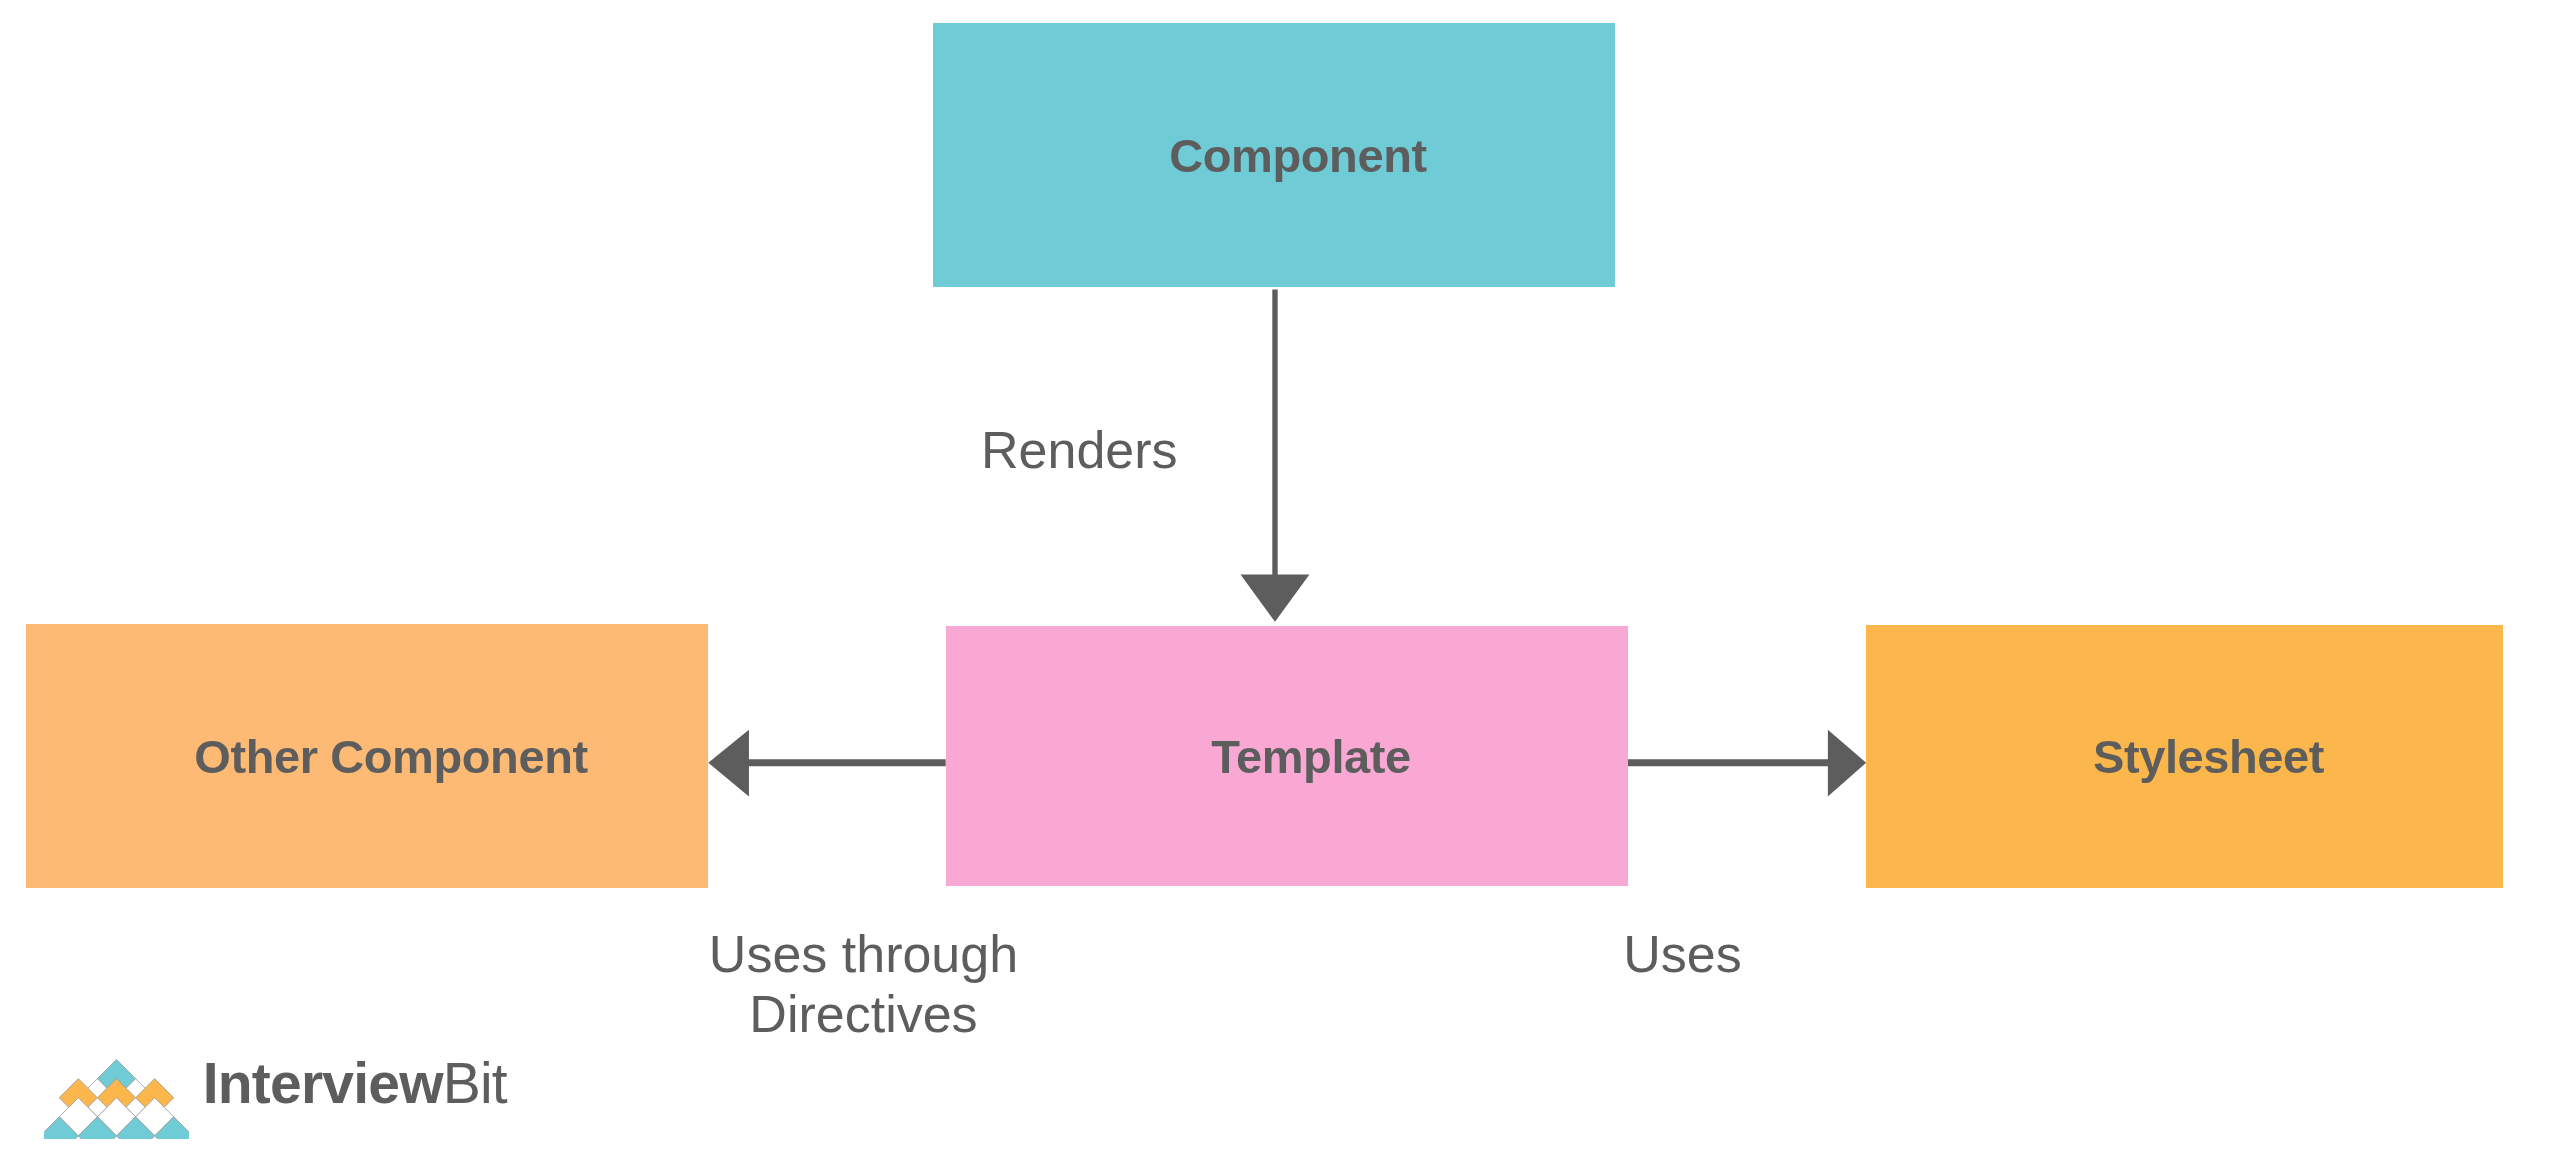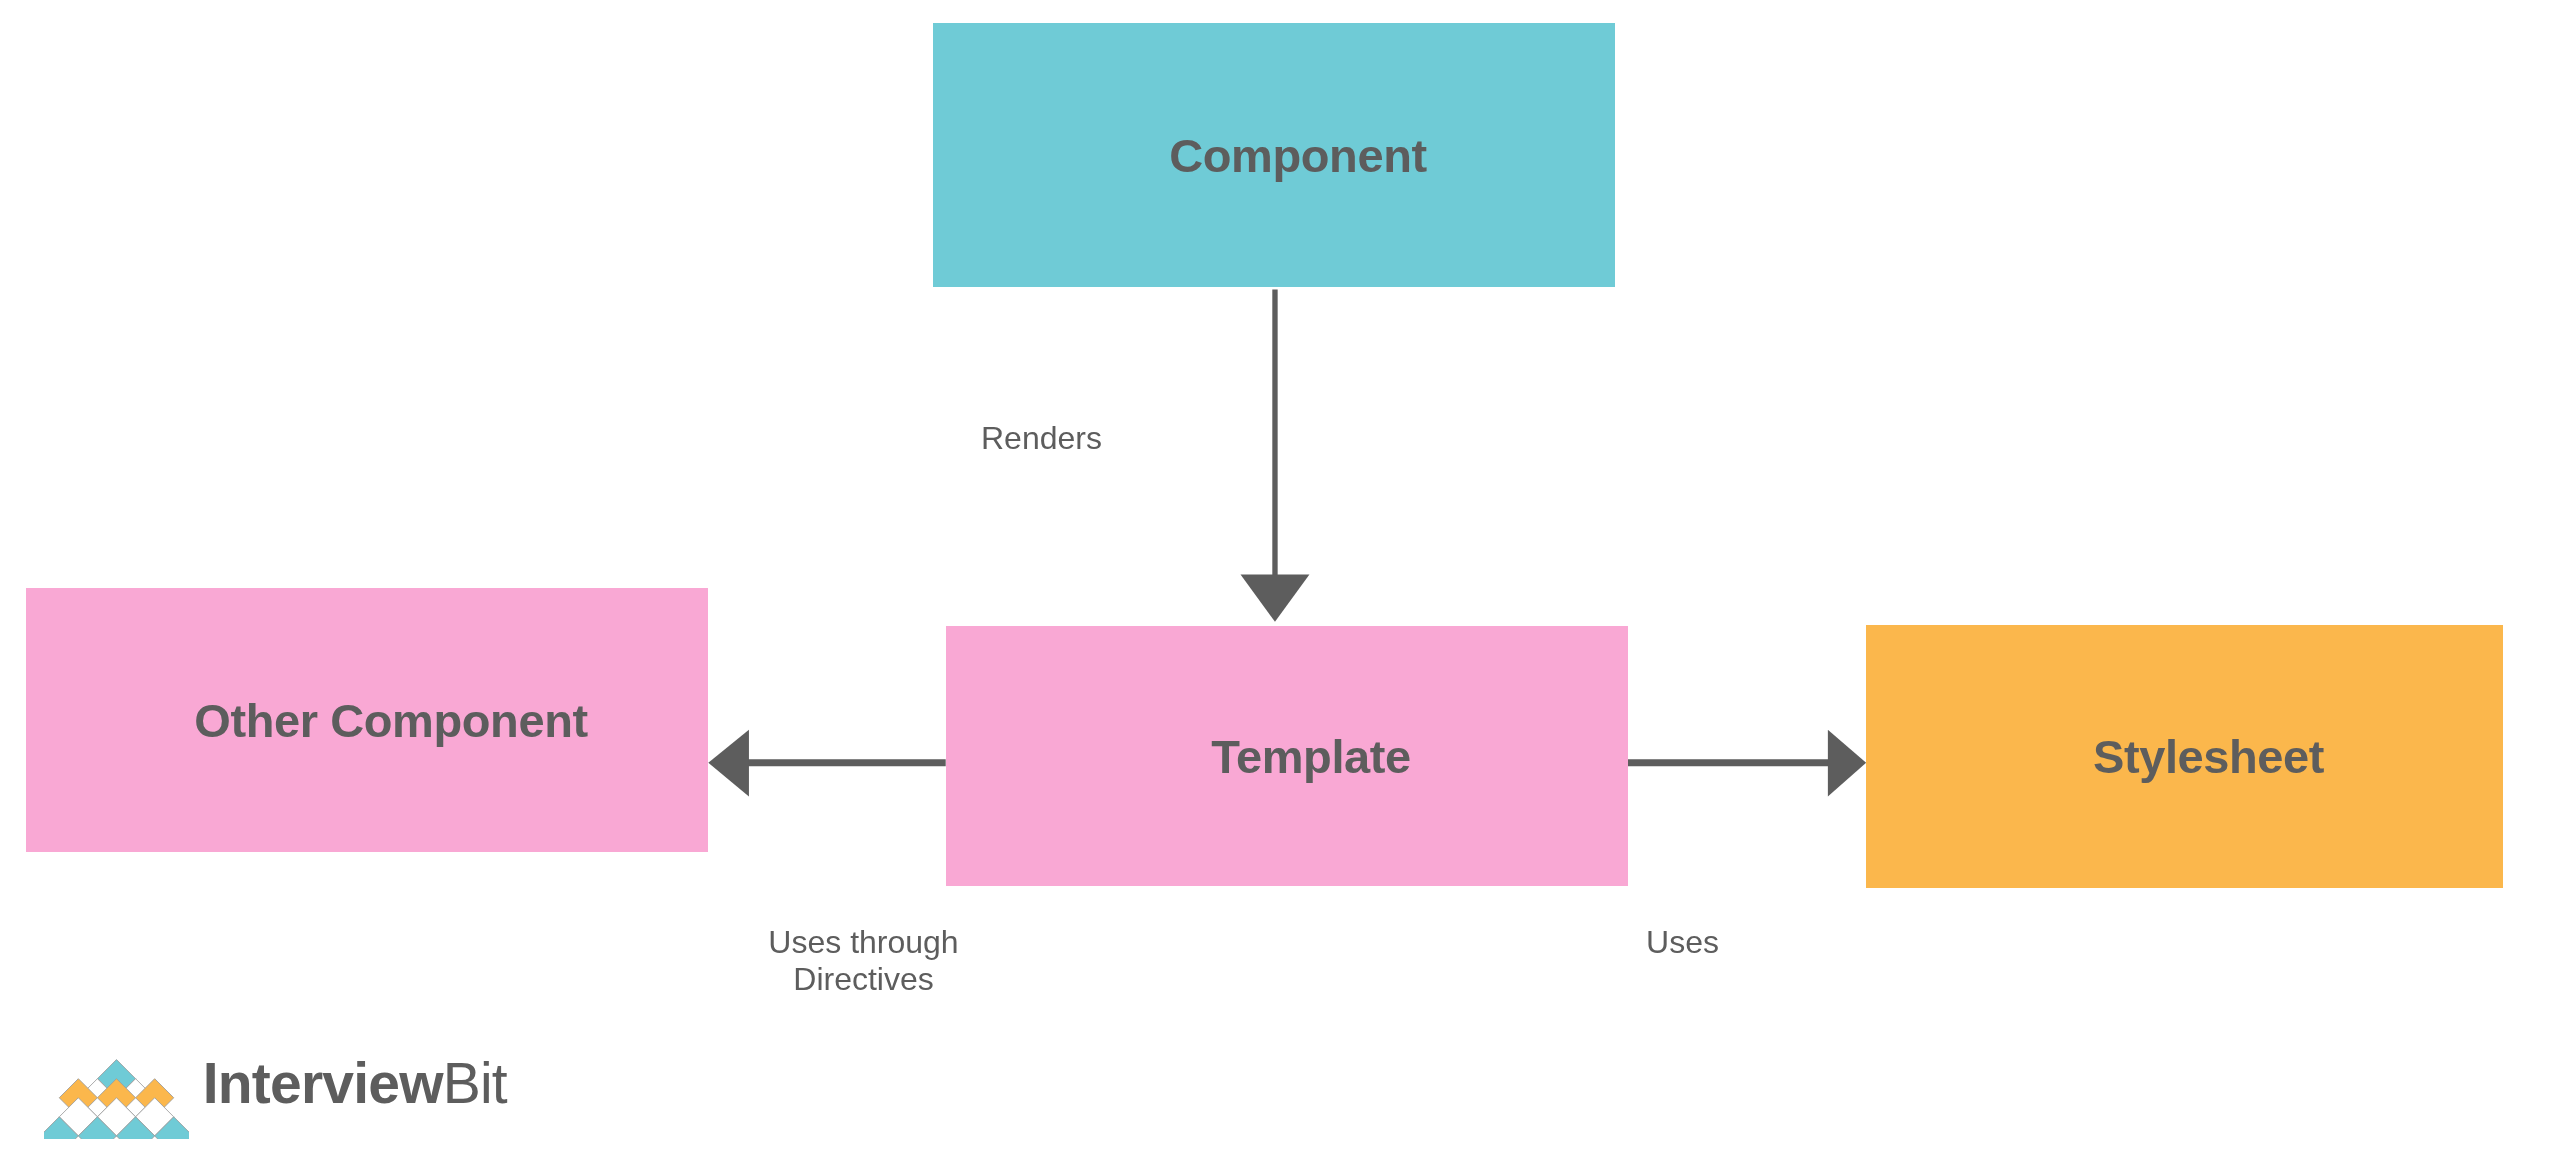--- a/index.html
+++ b/index.html
@@ -45,42 +45,42 @@
   .node-template {
     left: 946px;
     top: 626px;
     width: 682px;
     height: 260px;
     background: #f9a8d4;
     font-size: 47px;
   }
   .node-other-component {
     left: 26px;
-    top: 588px;
+    top: 624px;
     width: 682px;
     height: 264px;
-    background: #f9a8d4;
+    background: #fdba74;
     font-size: 47px;
   }
   .node-stylesheet {
     left: 1866px;
     top: 625px;
     width: 637px;
     height: 263px;
     background: #FBB74C;
     font-size: 47px;
   }
 
   
   .edge-label {
     position: absolute;
     color: #5d5d5d;
     font-family: "Liberation Sans", sans-serif;
     font-weight: normal;
-    font-size: 32px;
+    font-size: 52px;
     line-height: 1.16;
     user-select: none;
     white-space: pre-line;
   }
   .label-renders {
     left: 981px;
     top: 420px;
     text-align: left;
   }
   .label-uses-directives {

